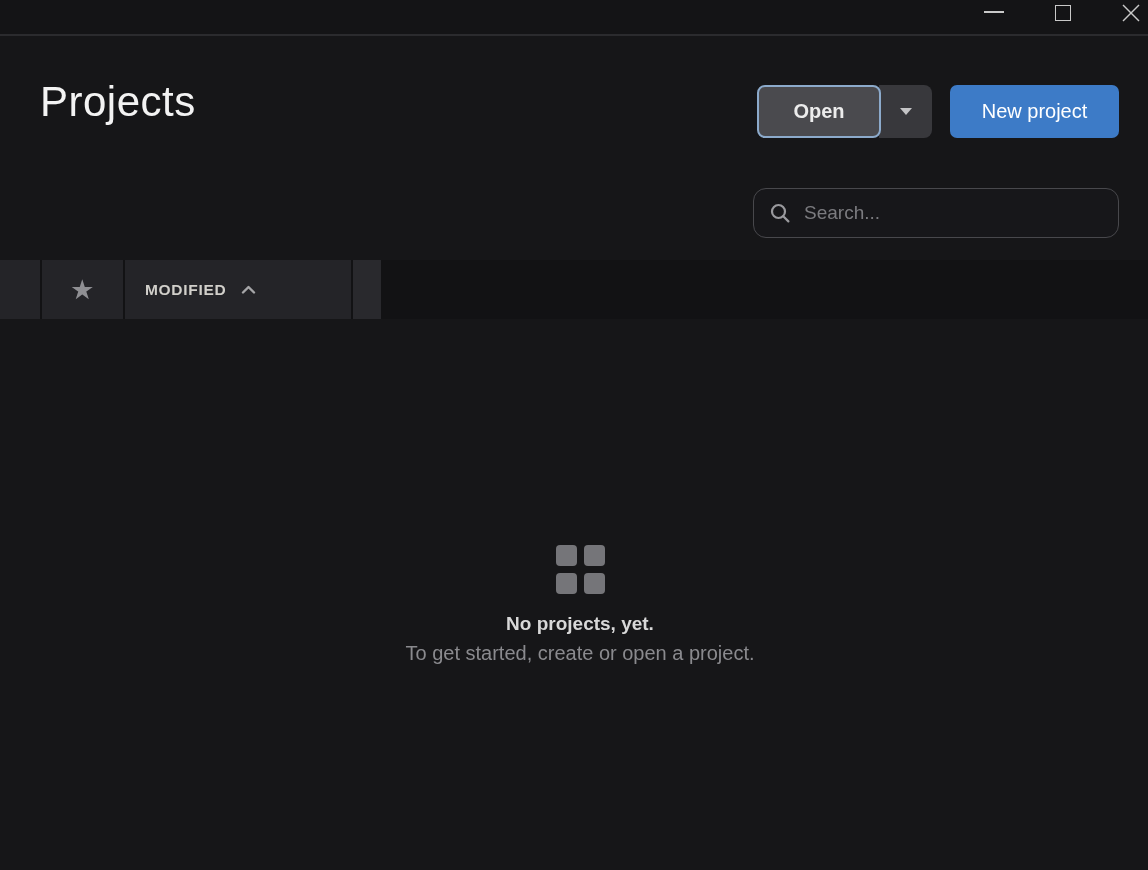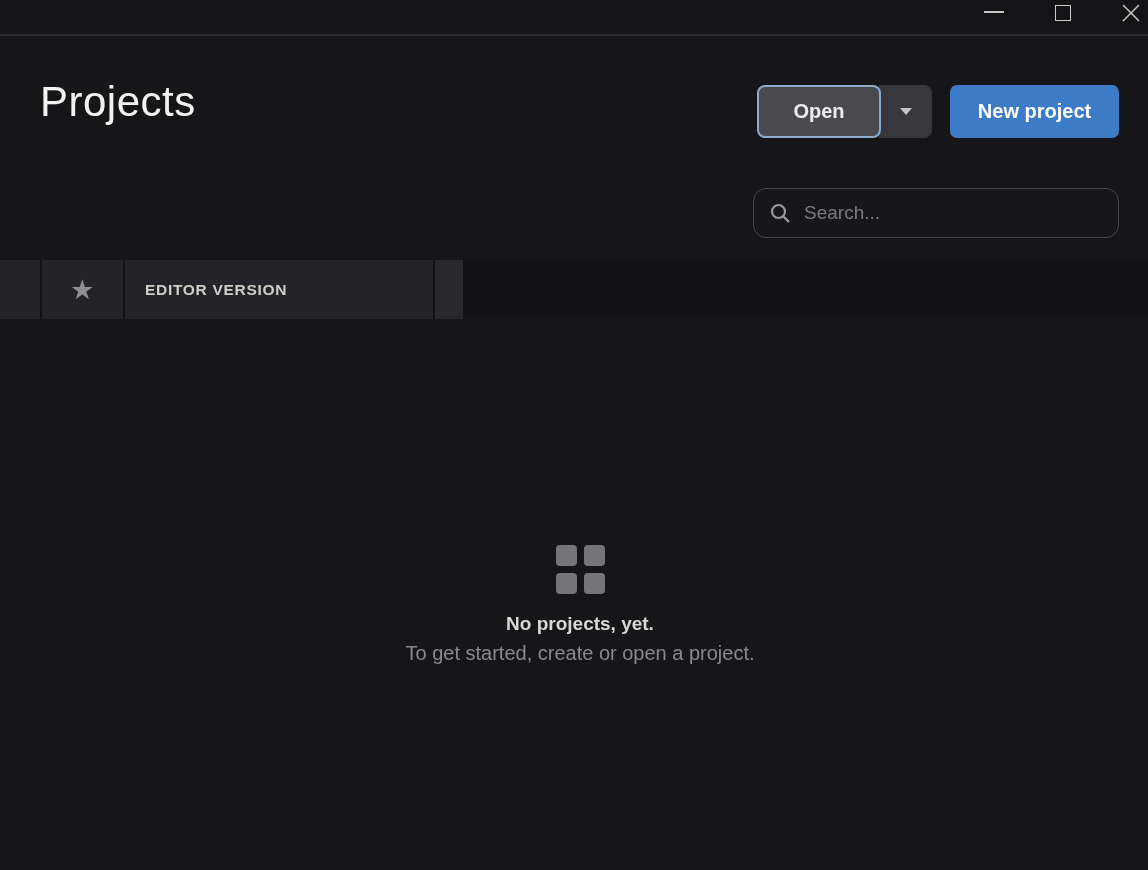--- a/index.html
+++ b/index.html
@@ -49,21 +49,21 @@
   }
   .caret-down {
     width:0; height:0;
     border-left:6px solid transparent;
     border-right:6px solid transparent;
     border-top:7px solid #c4c4c6;
   }
   .new-project-btn {
     position:absolute; left:950px; top:85px; width:169px; height:53px;
     background:#3d7bc7; border:none; border-radius:7px;
-    color:#ffffff; font-size:20px; font-weight:700;
+    color:#ffffff; font-size:20px; font-weight:400;
     font-family:"Liberation Sans", sans-serif;
     display:flex; align-items:center; justify-content:center;
     cursor:pointer;
   }
 
   
   .search-box {
     position:absolute; left:753px; top:188px; width:366px; height:50px;
     background:#17171a;
     border:1px solid #48484c; border-radius:13px;
@@ -146,22 +146,27 @@
     <line x1="14.2" y1="14.2" x2="19.4" y2="19.4" stroke="#9a9a9e" stroke-width="2.2" stroke-linecap="round"></line>
   </svg>
   <input class="search-input" type="text" placeholder="Search..." style="">
 </div>
 
 <div class="table-header">
   <div class="th-cell th-spacer-left"></div>
   <div class="th-cell th-star">
     <span class="star-glyph">★</span>
   </div>
-  <div class="th-cell th-editor">
-    <span>EDITOR VERSION</span>
+  <div class="th-cell th-modified">
+    <span>MODIFIED</span>
+    <span class="sort-icon">
+      <svg width="15" height="9" viewBox="0 0 15 9">
+        <polyline points="2,7.5 7.5,2 13,7.5" fill="none" stroke="#a6a6a8" stroke-width="2.4" stroke-linecap="round" stroke-linejoin="round"></polyline>
+      </svg>
+    </span>
   </div>
   <div class="th-cell th-spacer-right"></div>
 </div>
 
 <div class="empty-state">
   <div class="grid-icon">
     <span></span>
       <span></span>
       <span></span>
       <span></span>

